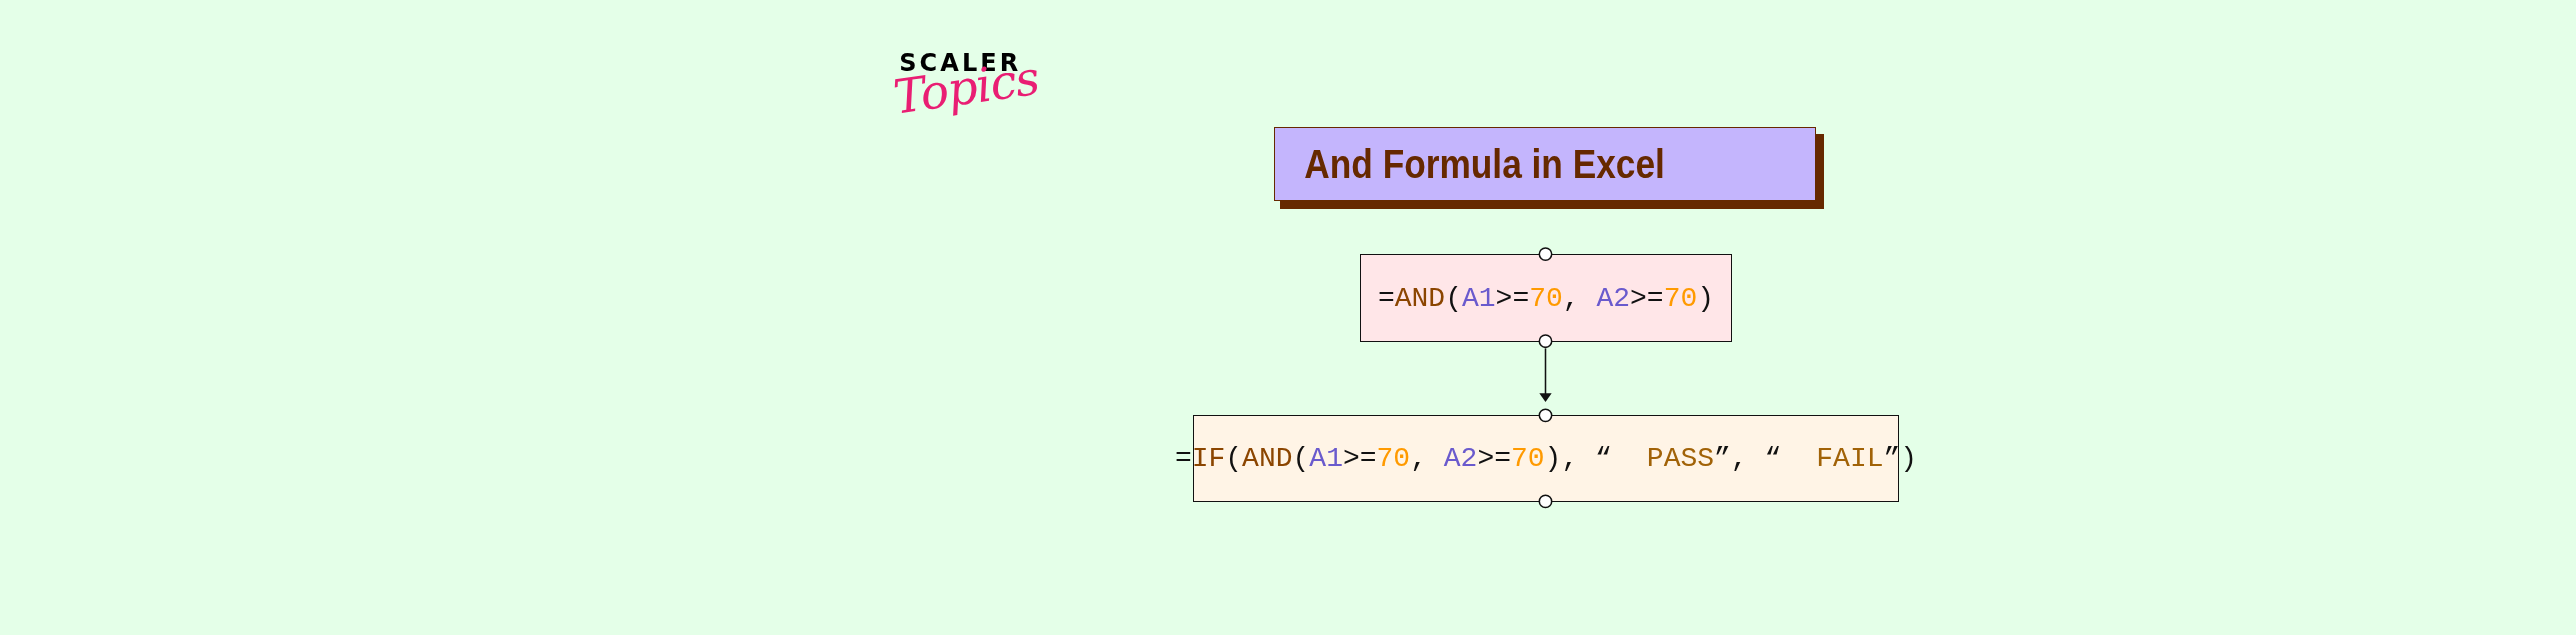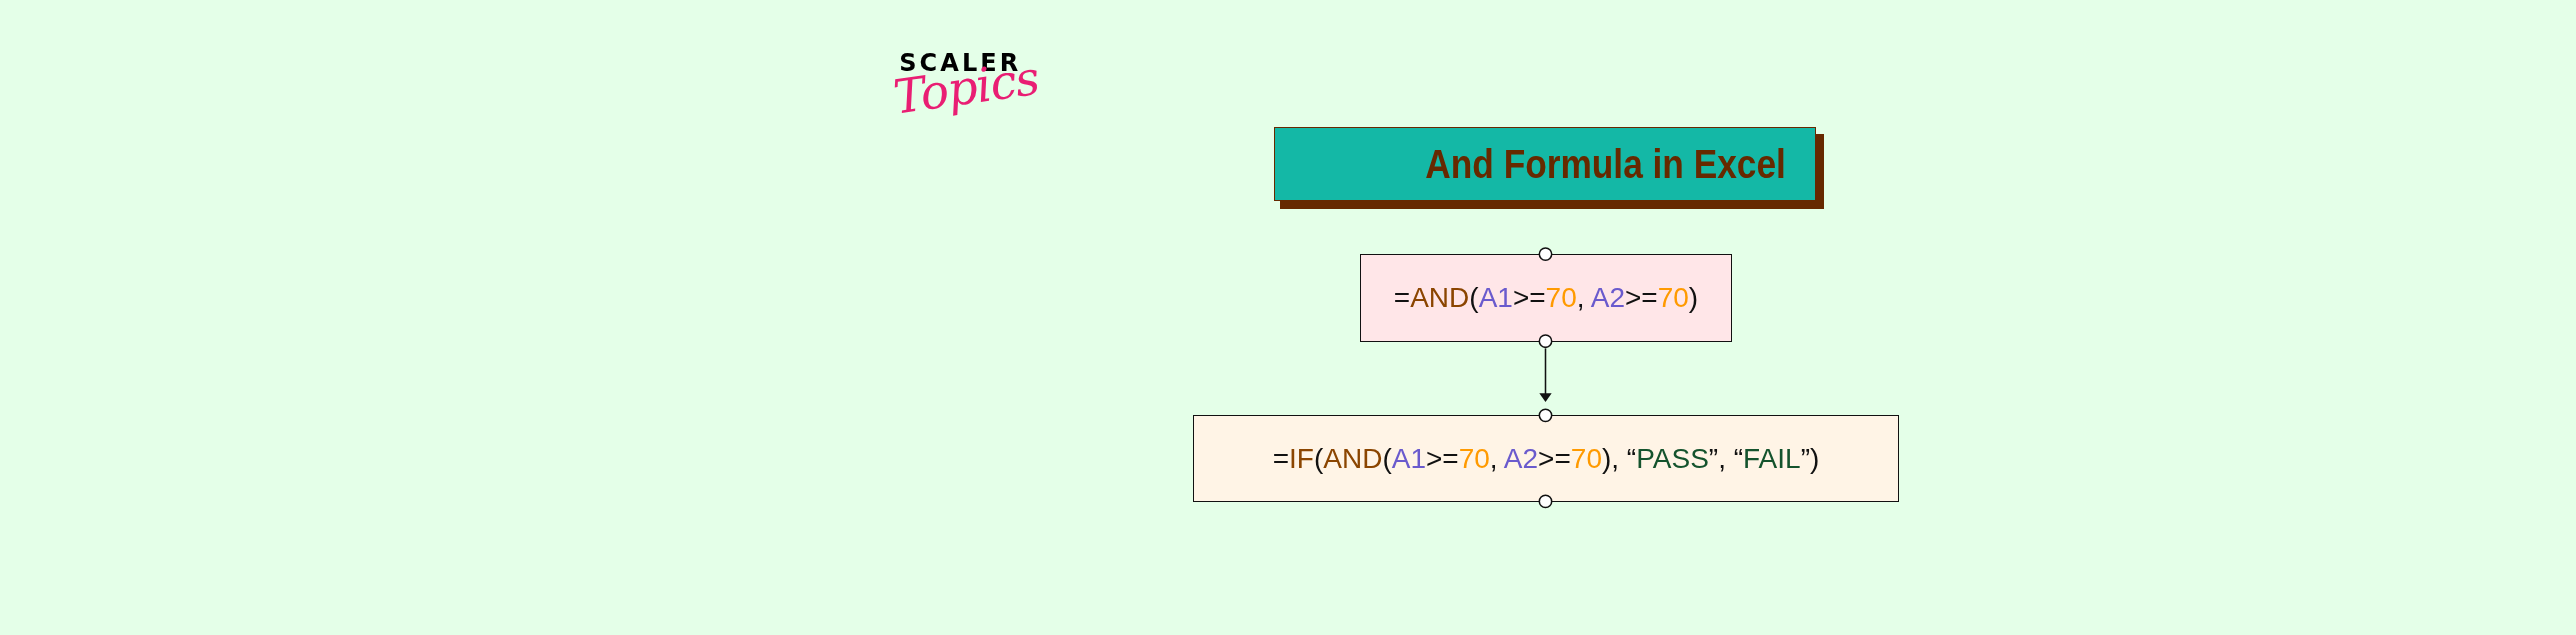--- a/index.html
+++ b/index.html
@@ -30,47 +30,47 @@
     letter-spacing: -1px;
   }
   .title-shadow {
     position: absolute; left: 1280px; top: 134px;
     width: 544px; height: 75px;
     background: #662900;
   }
   .title-box {
     position: absolute; left: 1274px; top: 127px;
     width: 540px; height: 72px;
-    background: #14b8a6;
+    background: #c4b5fd;
     border: 1.5px solid #662900;
-    display: flex; align-items: center; justify-content: flex-end;
+    display: flex; align-items: center; justify-content: flex-start;
   }
   .title-text {
     font-family: "Liberation Sans", sans-serif;
     font-weight: bold; font-size: 41px;
     color: #662900;
     transform: scaleX(0.86);
     white-space: nowrap;
   }
   .formula-box {
     position: absolute;
     border: 1.5px solid #111111;
     display: flex; align-items: center; justify-content: center;
     box-sizing: border-box;
-    font-family: Liberation Sans, sans-serif;
+    font-family: Liberation Mono, monospace;
     font-size: 28px;
     color: #111111;
     white-space: pre;
   }
   .box1 { left: 1360px; top: 254px; width: 372px; height: 88px; background: #FFE6E8; }
   .box2 { left: 1193px; top: 415px; width: 706px; height: 87px; background: #FFF4E6; }
   .fn { color: #8B4500; }
   .ref { color: #6A5ACD; }
   .num { color: #FF9A00; }
-  .str { color: #14532d; }
+  .str { color: #a16207; margin-left: 35px; }
   .punct { color: #111111; }
   svg.connectors { position: absolute; left: 0; top: 0; width: 3091px; height: 636px; pointer-events: none; }
 </style>
 </head>
 <body>
 
 <div class="logo">
   <div class="logo-scaler">SCALER</div>
   <div class="logo-topics">Topics</div>
 </div>

